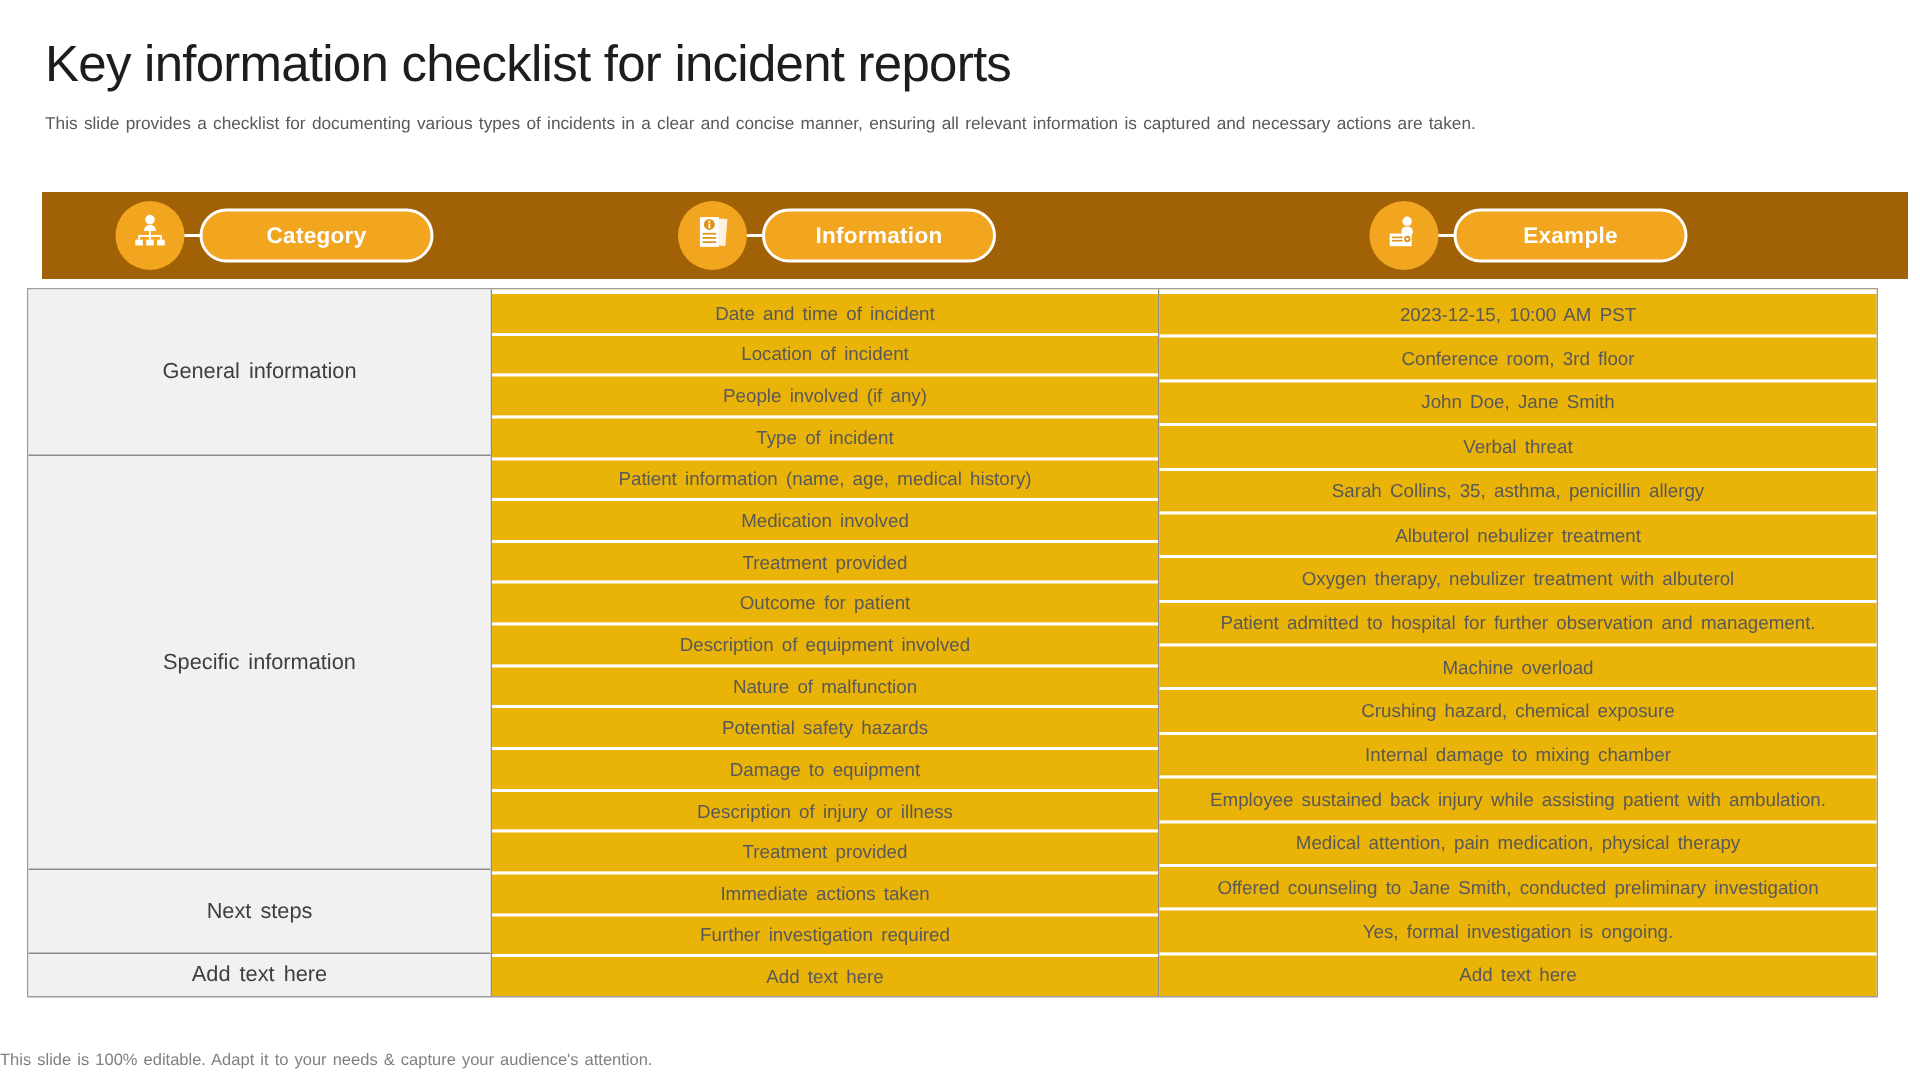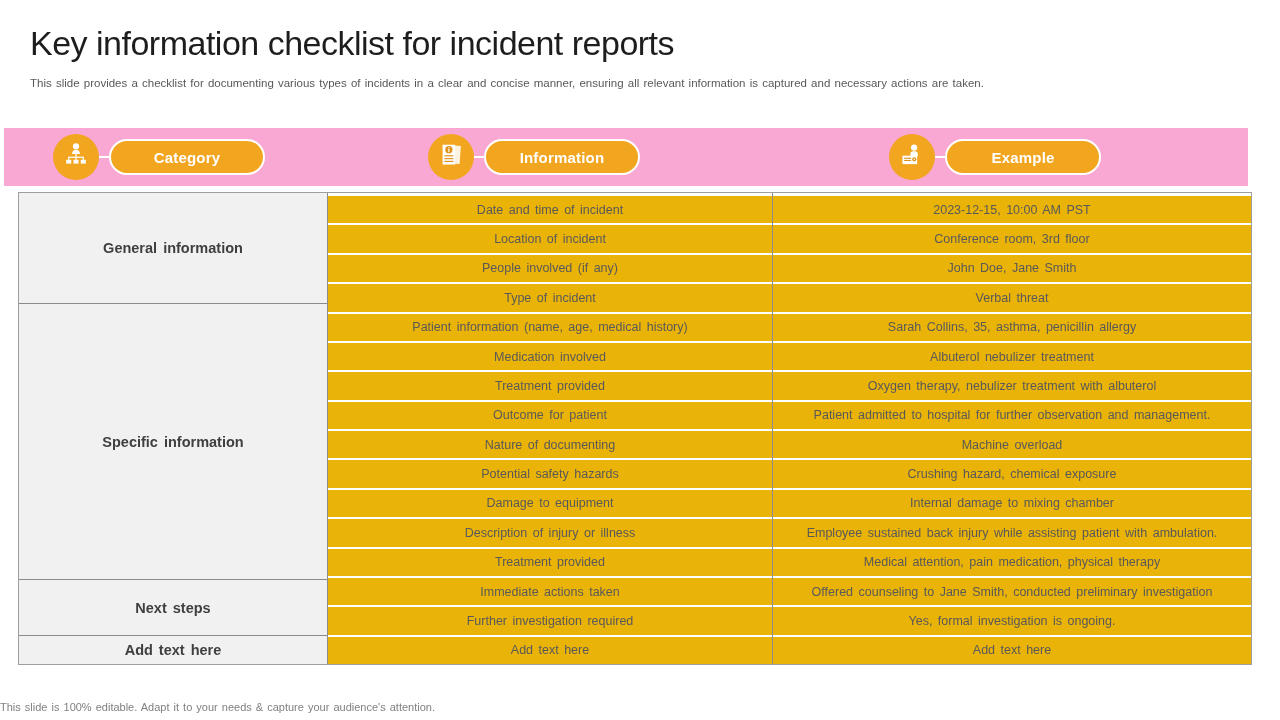--- a/index.html
+++ b/index.html
@@ -9,22 +9,22 @@
   }
   .title{
     position:absolute;left:30px;top:24px;
     font-size:34px;font-weight:400;color:#1d1d1d;letter-spacing:-0.5px;
   }
   .subtitle{
     position:absolute;left:30px;top:77px;
     font-size:11.5px;color:#595959;word-spacing:1px;
   }
   .bar{
-    position:absolute;left:4px;top:128px;width:1244px;height:58px;
-    background:#f9a8d4;
+    position:absolute;left:28px;top:128px;width:1244px;height:58px;
+    background:#a16207;
   }
   .btn-group{position:absolute;top:6px;display:flex;align-items:center;height:46px;}
   .g1{left:49px;} .g2{left:424px;} .g3{left:885px;}
   .circle{
     width:46px;height:46px;border-radius:50%;background:#F2A51F;
     display:flex;align-items:center;justify-content:center;z-index:2;flex:none;
   }
   .connector{width:14px;height:2px;background:#ffffff;margin:0 -2px;flex:none;}
   .pill{
     min-width:156px;height:36px;border-radius:18px;background:#F2A51F;
@@ -36,21 +36,21 @@
     position:absolute;left:18px;top:192px;width:1234px;height:473px;
     display:flex;border:1px solid #9e9e9e;box-sizing:border-box;background:#ffffff;
   }
   .col-cat{
     width:309px;flex:none;display:flex;flex-direction:column;
     border-right:1px solid #8c8c8c;box-sizing:border-box;
   }
   .cat-cell{
     flex-basis:0;display:flex;align-items:center;justify-content:center;
     background:#f1f1f1;border-bottom:1px solid #8c8c8c;
-    font-weight:700;font-size:14.5px;color:#3f3f3f;word-spacing:2px;text-align:center;
+    font-weight:400;font-size:14.5px;color:#3f3f3f;word-spacing:2px;text-align:center;
   }
   .cat-cell:last-child{border-bottom:none;}
   .col-info{width:444px;flex:none;display:flex;flex-direction:column;}
   .col-ex{flex:1;display:flex;flex-direction:column;border-left:1px solid #8c8c8c;box-sizing:border-box;}
   .stripe{
     flex:1;display:flex;align-items:center;justify-content:center;
     font-size:12.5px;color:#595959;word-spacing:2px;text-align:center;
     border-top:2px solid #ffffff;box-sizing:border-box;padding:0 6px;
   }
   .stripe:first-child{border-top:3px solid #ffffff;}
@@ -138,21 +138,22 @@
     </div>
   <div class="col-info" id="col-info">
       <div class="stripe light">Date and time of incident</div>
       <div class="stripe dark">Location of incident</div>
       <div class="stripe light">People involved (if any)</div>
       <div class="stripe dark">Type of incident</div>
       <div class="stripe light">Patient information (name, age, medical history)</div>
       <div class="stripe dark">Medication involved</div>
       <div class="stripe light">Treatment provided</div>
       <div class="stripe dark">Outcome for patient</div>
-      <div class="stripe dark">Nature of documenting</div>
+      <div class="stripe light">Description of equipment involved</div>
+      <div class="stripe dark">Nature of malfunction</div>
       <div class="stripe light">Potential safety hazards</div>
       <div class="stripe dark">Damage to equipment</div>
       <div class="stripe light">Description of injury or illness</div>
       <div class="stripe dark">Treatment provided</div>
       <div class="stripe light">Immediate actions taken</div>
       <div class="stripe dark">Further investigation required</div>
       <div class="stripe light">Add text here</div>
     </div>
   <div class="col-ex" id="col-ex">
       <div class="stripe light">2023-12-15, 10:00 AM PST</div>

